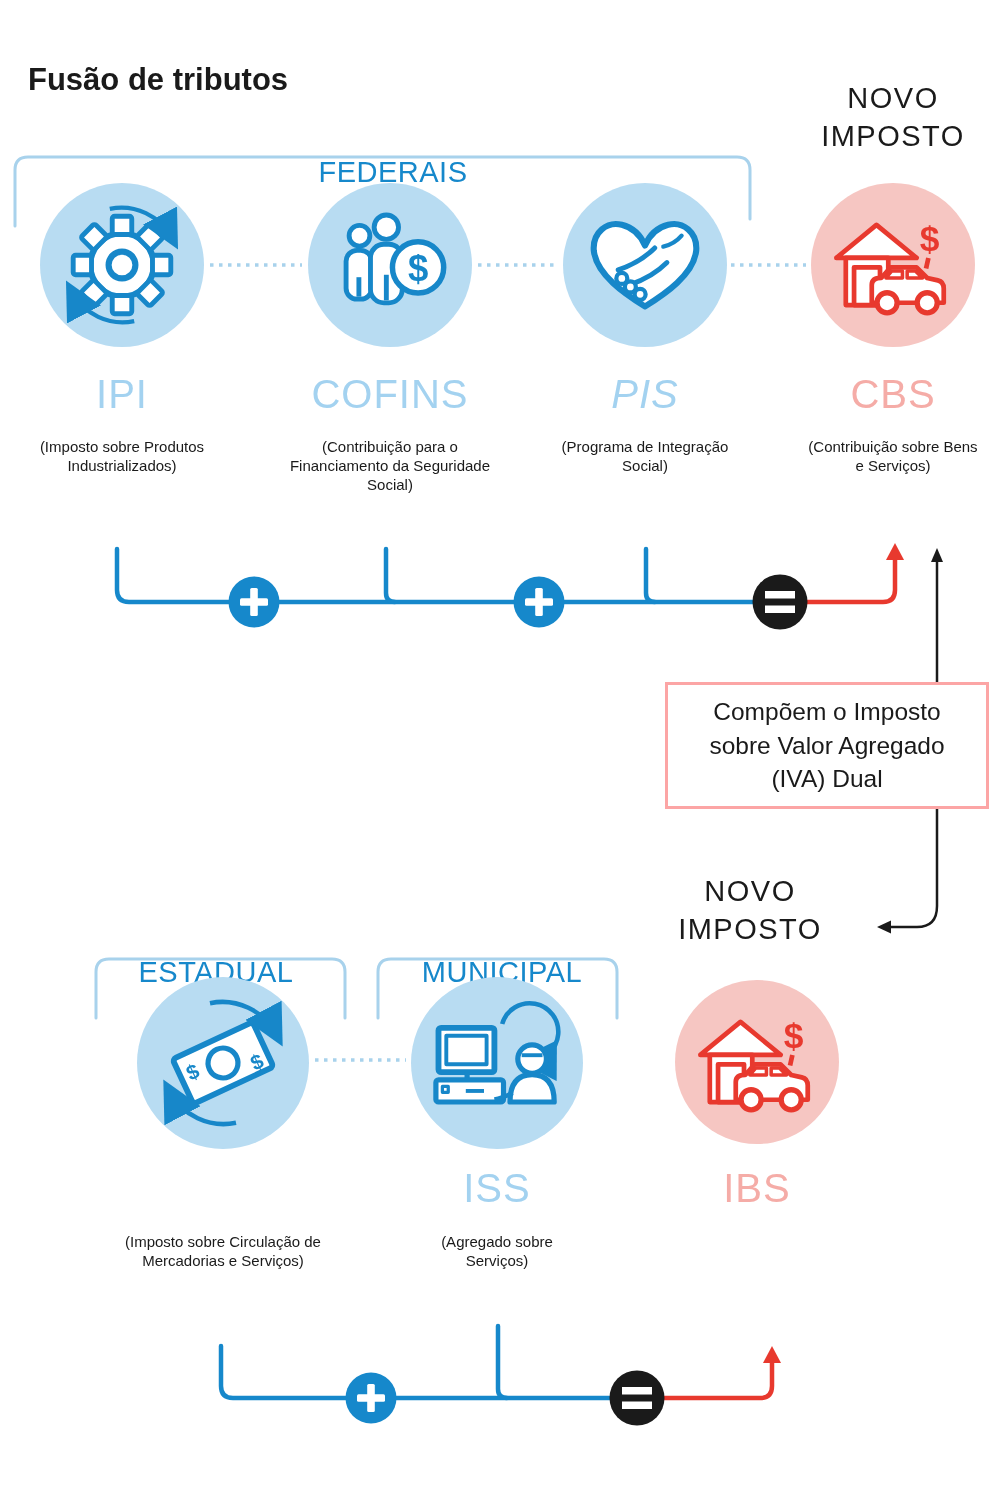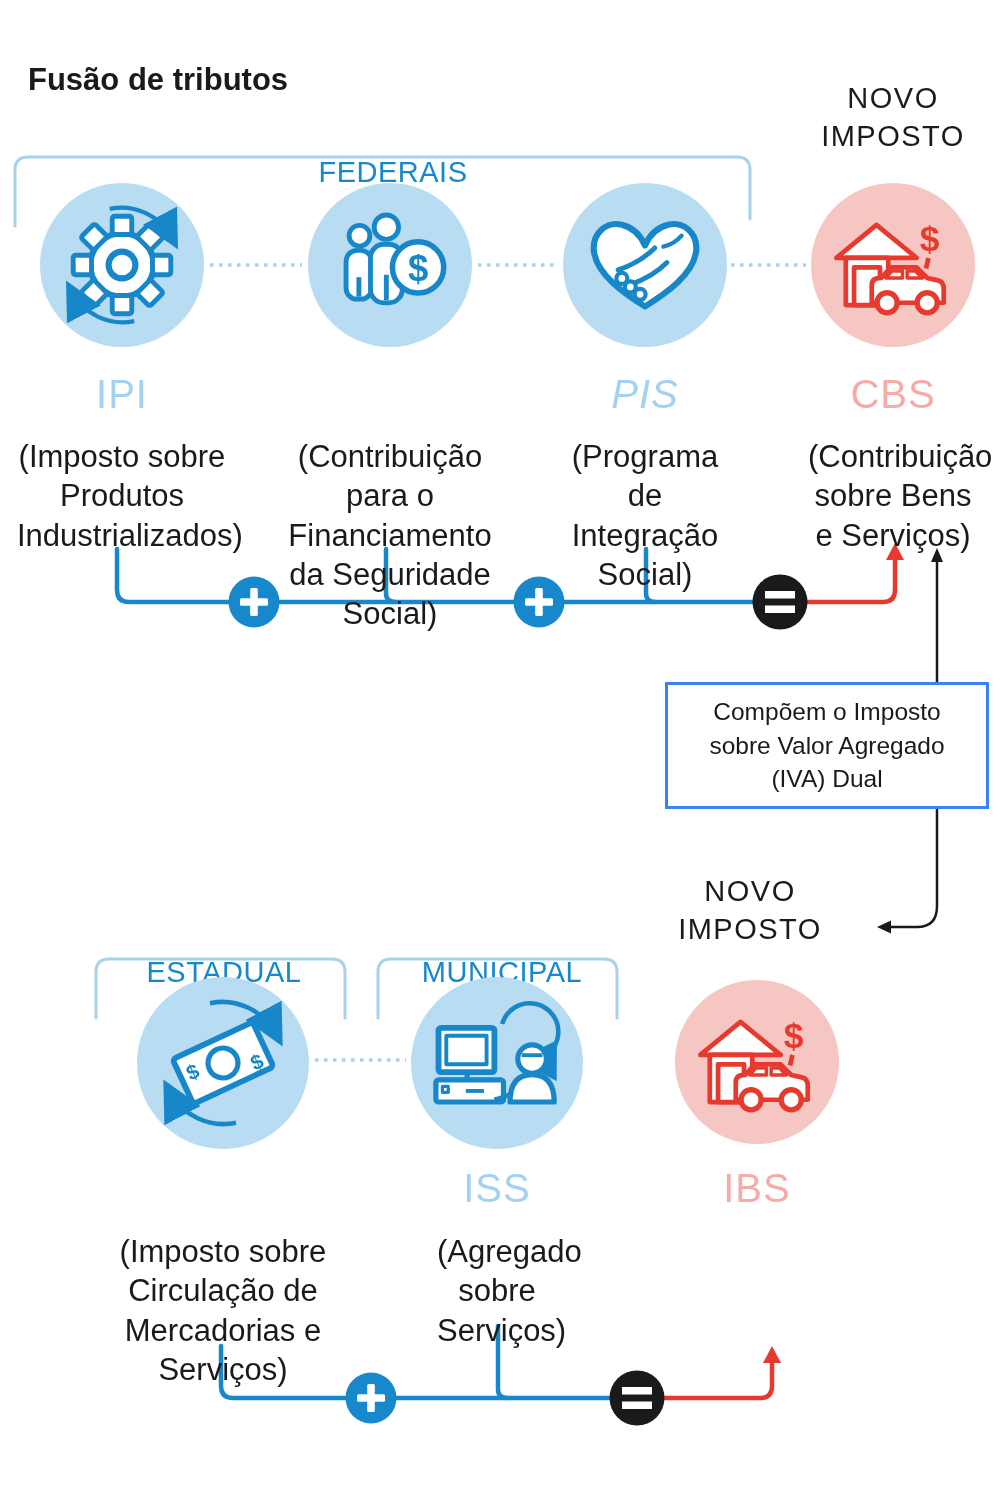--- a/index.html
+++ b/index.html
@@ -5,25 +5,25 @@
   html,body{margin:0;padding:0;background:#fff;}
   .canvas{position:relative;width:1000px;height:1500px;background:#fff;
           font-family:"Liberation Sans", sans-serif;overflow:hidden;}
   .abs{position:absolute;}
   .title{font-size:31px;font-weight:bold;color:#1a1a1a;}
   .group-label{font-size:29px;color:#1688CB;text-align:center;letter-spacing:.5px;margin-top:40px;}
   .new-tax-label{font-size:29px;color:#1a1a1a;text-align:center;line-height:1.3;letter-spacing:1.5px;}
   .acronym{font-size:40px;text-align:center;letter-spacing:1px;}
   .acro-blue{color:#A3D2F0;}
   .acro-pink{color:#F5ACA7;}
-  .desc{font-size:31px;color:#1a1a1a;text-align:center;line-height:1.27;}
+  .desc{font-size:15px;color:#1a1a1a;text-align:center;line-height:1.27;}
   .circle{position:absolute;border-radius:50%;display:flex;align-items:center;justify-content:center;}
   .blue-circle{background:#B8DCF2;}
   .pink-circle{background:#F6C6C2;}
-  .note-box{position:absolute;border:3px solid #3b82f6;background:#fff;display:flex;
+  .note-box{position:absolute;border:3px solid #fca5a5;background:#fff;display:flex;
             align-items:center;justify-content:center;}
   .note-box .note-text{width:252px;text-align:center;font-size:24.5px;line-height:1.38;color:#1a1a1a;}
   svg{display:block;}
   .overlay{position:absolute;left:0;top:0;}
 </style>
 </head>
 <body>
 
 <div class="canvas">
 
@@ -167,34 +167,35 @@
         <path d="M-1,5 L-6,11 L8,11 L8,5 Z" stroke-width="3"></path>
         <path d="M12,5 L12,11 L25,11 L19,5 Z" stroke-width="3"></path>
         <circle cx="-5" cy="32" r="8.5" stroke-width="4.5"></circle>
         <circle cx="29" cy="32" r="8.5" stroke-width="4.5"></circle>
       </g>
       <text x="31" y="-12" text-anchor="middle" font-size="30" font-weight="bold" fill="#E8392E" font-family="Liberation Sans, sans-serif">$</text>
     </svg>
   </div>
 
   <div class="abs acronym acro-blue" style="left:22px;top:356px;width:200px;margin-top:16px;">IPI</div>
+  <div class="abs acronym acro-blue" style="left:270px;top:372px;width:240px;">COFINS</div>
   <div class="abs acronym acro-blue" style="left:545px;top:372px;width:200px;font-style:italic;">PIS</div>
   <div class="abs acronym acro-pink" style="left:793px;top:372px;width:200px;">CBS</div>
 
   <div class="abs desc" style="left:17px;top:437px;width:210px;">(Imposto sobre Produtos Industrializados)</div>
   <div class="abs desc" style="left:272px;top:437px;width:236px;">(Contribuição para o Financiamento da Seguridade Social)</div>
   <div class="abs desc" style="left:808px;top:437px;width:170px;">(Contribuição sobre Bens e Serviços)</div>
   <div class="abs desc" style="left:560px;top:437px;width:170px;">(Programa de Integração Social)</div>
 
   <div class="note-box" style="left:665px;top:682px;width:318px;height:121px;">
     <div class="note-text">Compõem o Imposto sobre Valor Agregado (IVA) Dual</div>
   </div>
 
   <div class="abs new-tax-label" style="left:650px;top:873px;width:200px;">NOVO IMPOSTO</div>
-  <div class="abs group-label" style="left:124px;top:916px;width:200px;">ESTADUAL</div>
+  <div class="abs group-label" style="left:116px;top:916px;width:200px;">ESTADUAL</div>
   <div class="abs group-label" style="left:402px;top:916px;width:200px;">MUNICIPAL</div>
 
   <div class="circle blue-circle" style="left:137px;top:977px;width:172px;height:172px;">
     <svg width="130" height="130" viewBox="-50 -50 100 100">
       <g transform="rotate(-25)">
         <rect x="-34" y="-19" width="68" height="38" rx="3" fill="#fff" stroke="#1787C9" stroke-width="4.5"></rect>
         <circle r="11.5" fill="none" stroke="#1787C9" stroke-width="4"></circle>
         <text x="-24" y="2" text-anchor="middle" font-size="16" font-weight="bold" fill="#1787C9" font-family="Liberation Sans, sans-serif">$</text>
         <text x="24" y="16" text-anchor="middle" font-size="16" font-weight="bold" fill="#1787C9" font-family="Liberation Sans, sans-serif">$</text>
       </g>

